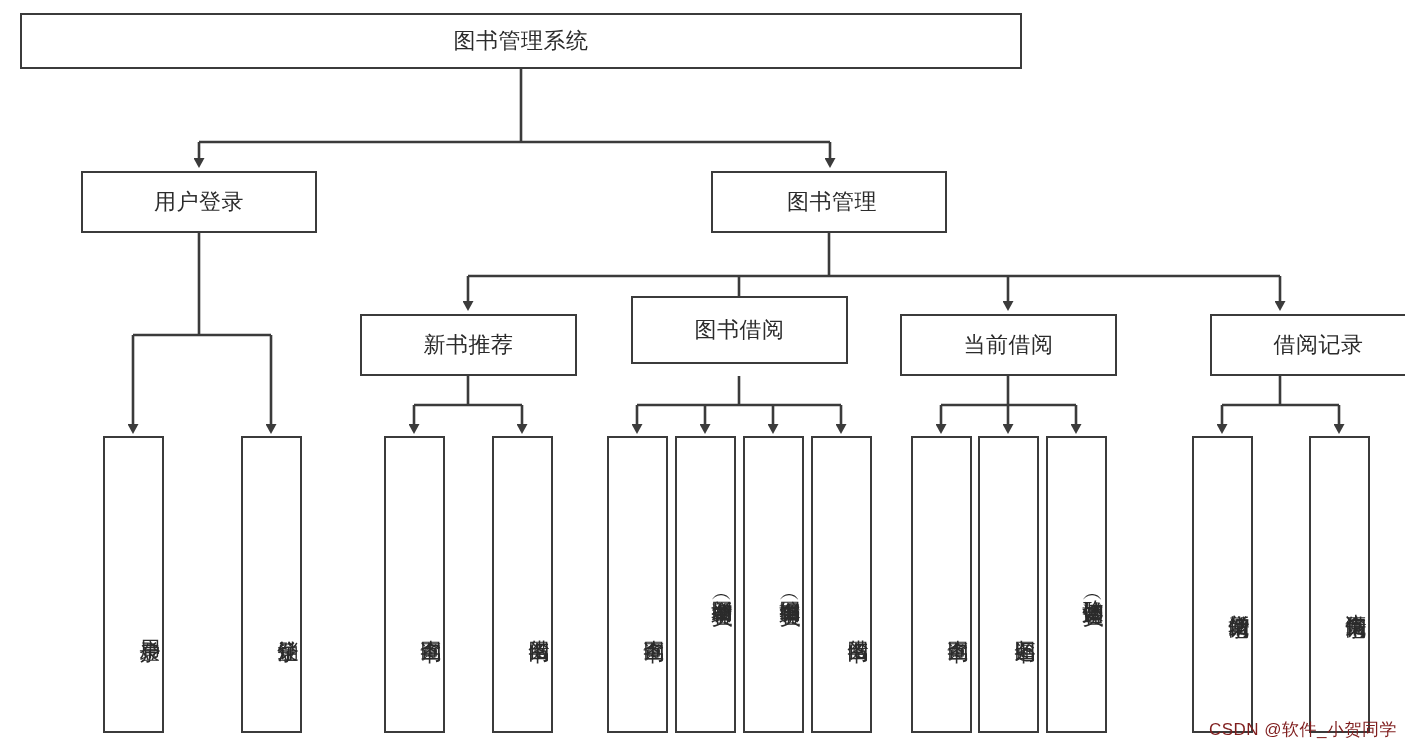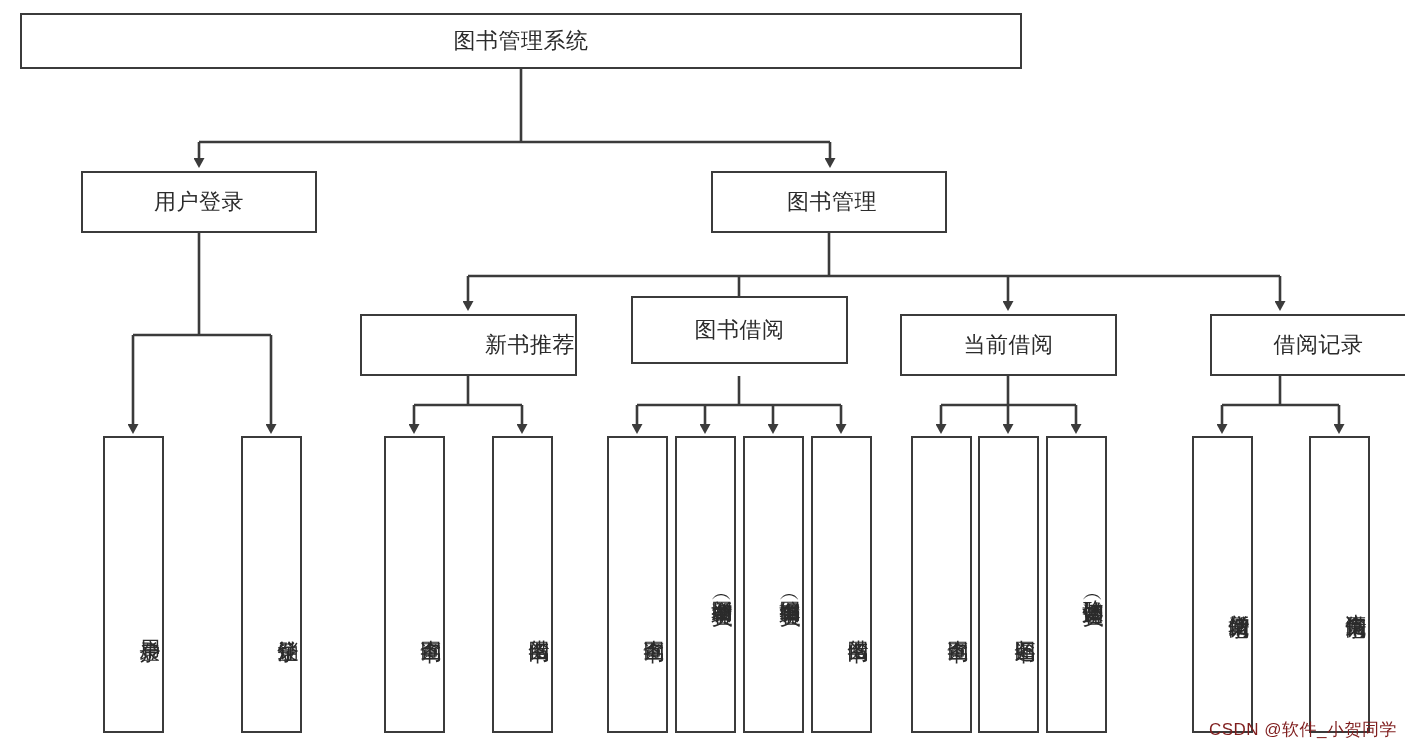--- a/index.html
+++ b/index.html
@@ -125,21 +125,21 @@
     <span class="lbl">图书管理系统</span>
   </div>
 
   <div class="node horiz" style="left:81px; top:171px; width:236px; height:62px;">
     <span class="lbl">用户登录</span>
   </div>
   <div class="node horiz" style="left:711px; top:171px; width:236px; height:62px;padding-left:6px;">
     <span class="lbl">图书管理</span>
   </div>
 
-  <div class="node horiz" style="left:360px; top:314px; width:217px; height:62px;justify-content:flex-end;">
+  <div class="node horiz" style="left:360px; top:314px; width:217px; height:62px;">
     <span class="lbl">新书推荐</span>
   </div>
   <div class="node horiz" style="left:631px; top:296px; width:217px; height:68px;">
     <span class="lbl">图书借阅</span>
   </div>
   <div class="node horiz" style="left:900px; top:314px; width:217px; height:62px;">
     <span class="lbl">当前借阅</span>
   </div>
   <div class="node horiz" style="left:1210px; top:314px; width:217px; height:62px;">
     <span class="lbl">借阅记录</span>

